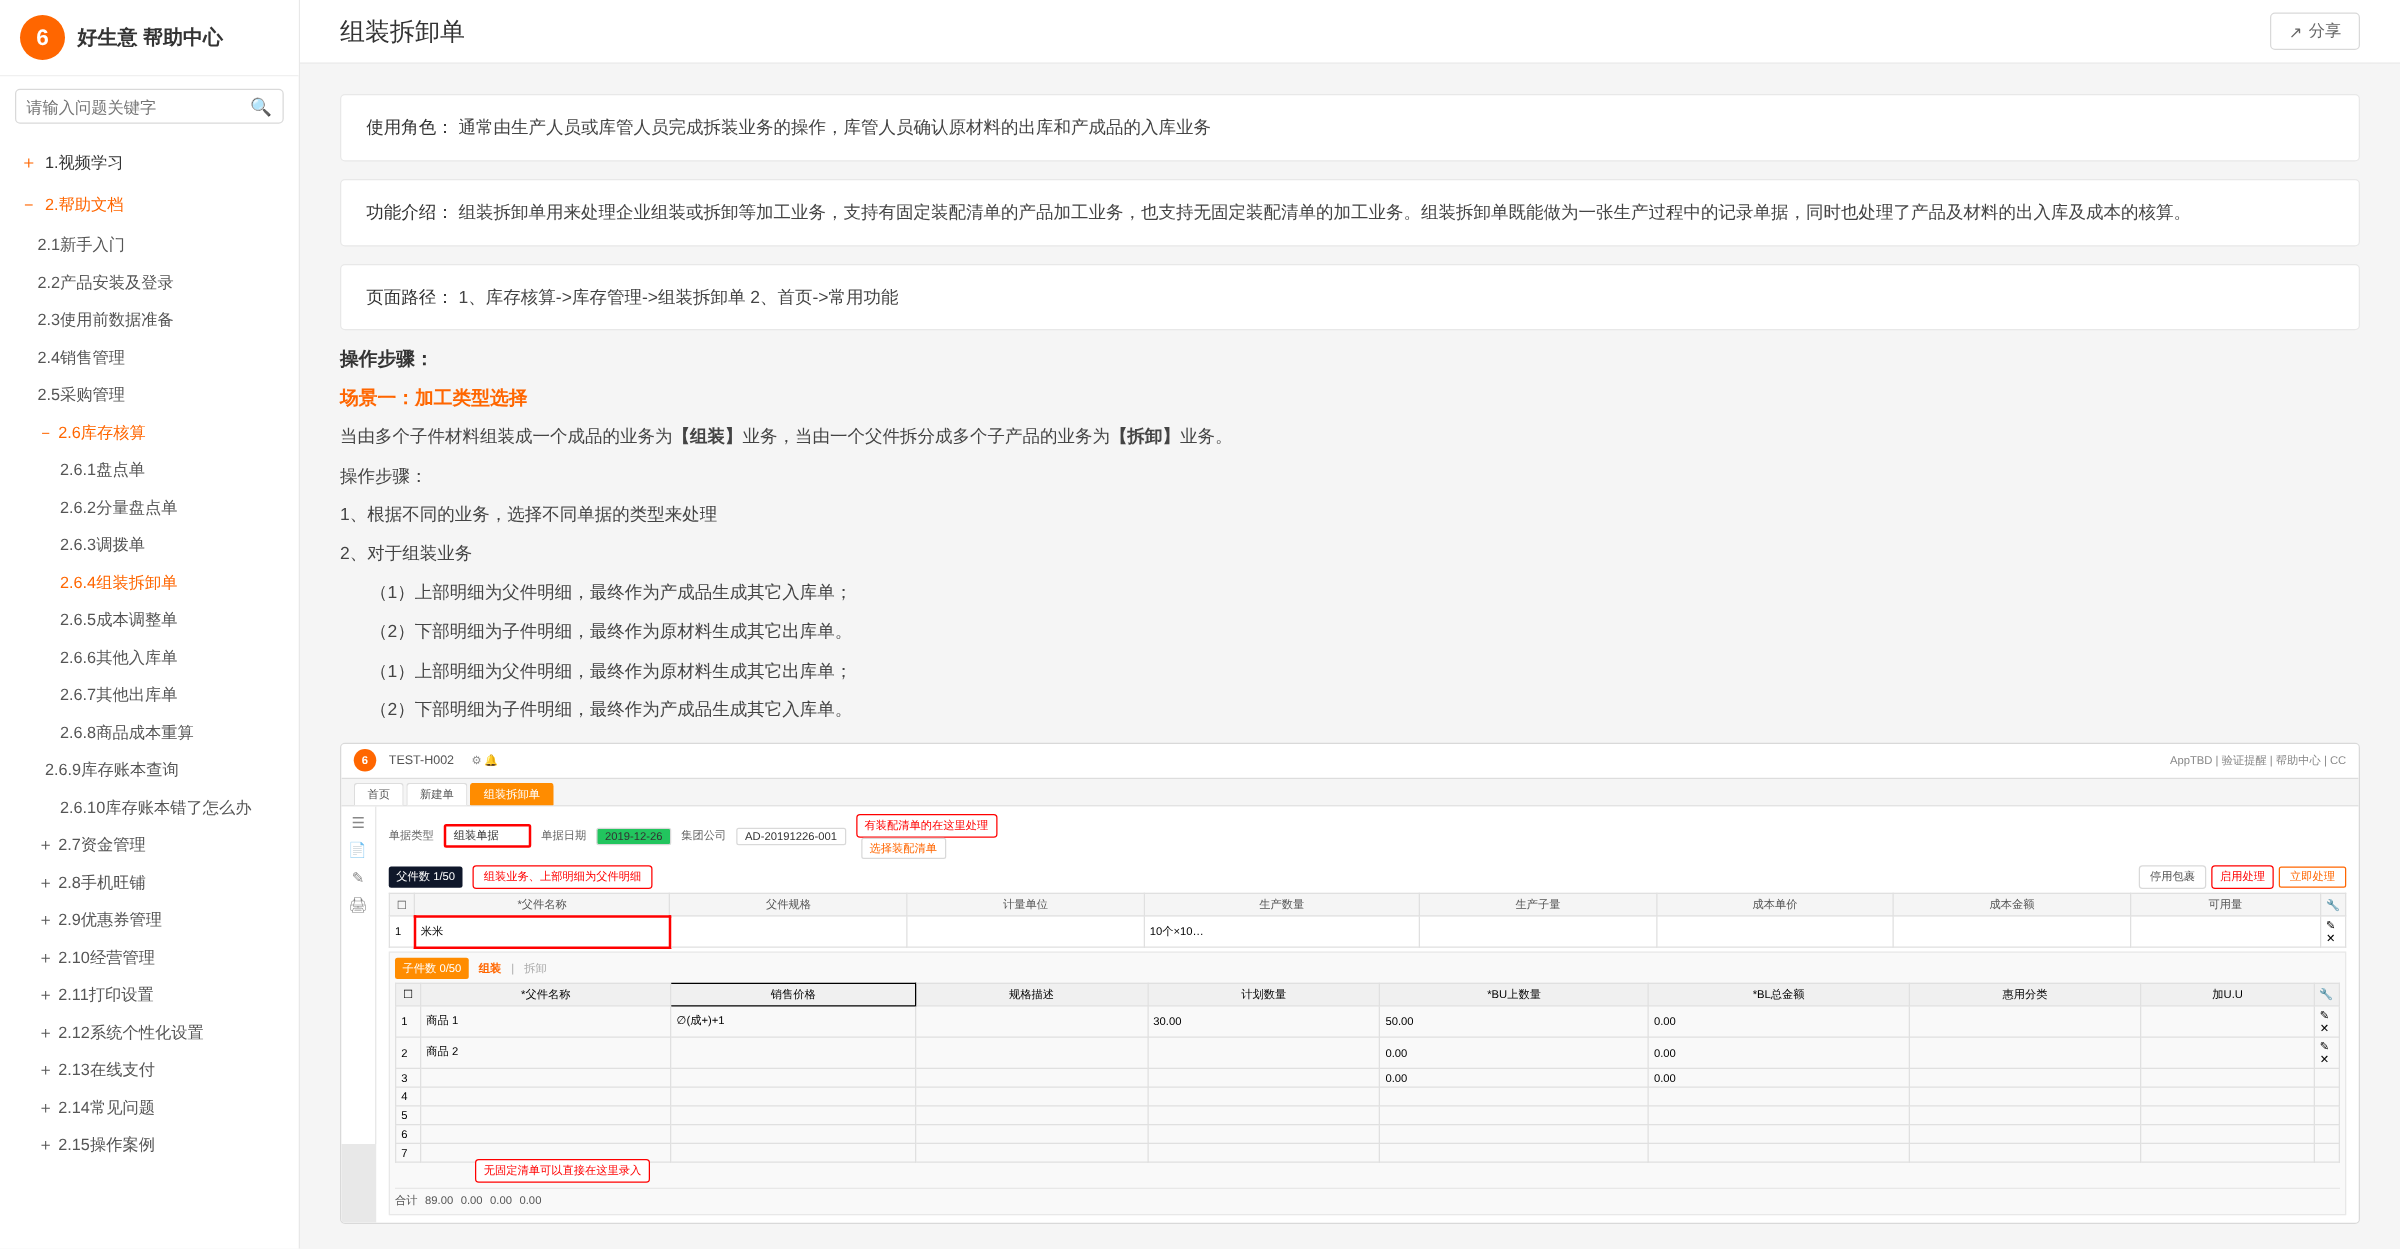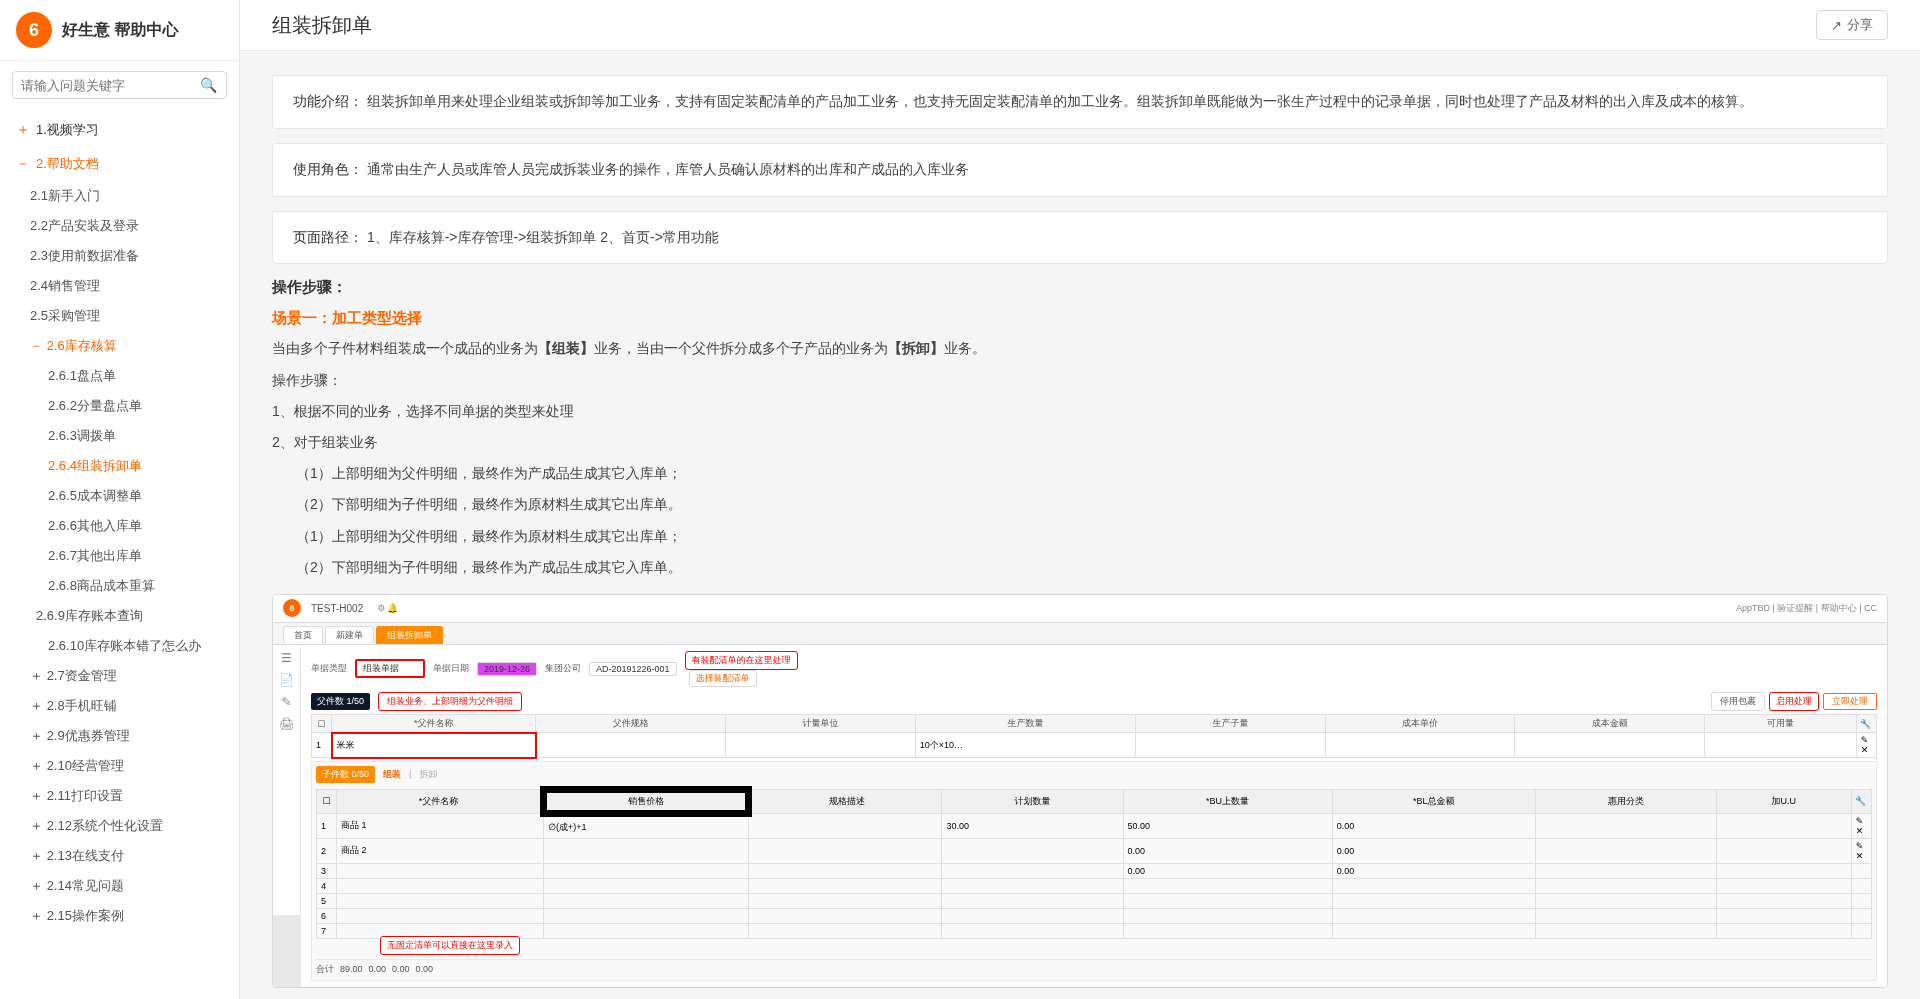--- a/index.html
+++ b/index.html
@@ -271,27 +271,27 @@
     <h1 class="page-title">组装拆卸单</h1>
     <button class="share-btn">
       <span>↗</span>
       <span>分享</span>
     </button>
   </div>
 
   <div id="content">
 
     <div class="info-box">
+      <span class="label">使用角色：</span>
+      <span>通常由生产人员或库管人员完成拆装业务的操作，库管人员确认原材料的出库和产成品的入库业务</span>
+    </div>
+
+    <div class="info-box">
       <span class="label">功能介绍：</span>
       <span>组装拆卸单用来处理企业组装或拆卸等加工业务，支持有固定装配清单的产品加工业务，也支持无固定装配清单的加工业务。组装拆卸单既能做为一张生产过程中的记录单据，同时也处理了产品及材料的出入库及成本的核算。</span>
-    </div>
-
-    <div class="info-box">
-      <span class="label">使用角色：</span>
-      <span>通常由生产人员或库管人员完成拆装业务的操作，库管人员确认原材料的出库和产成品的入库业务</span>
     </div>
 
     <div class="info-box">
       <span class="label">页面路径：</span>
       <span>1、库存核算-&gt;库存管理-&gt;组装拆卸单  2、首页-&gt;常用功能</span>
     </div>
 
     <div class="section-title">操作步骤：</div>
 
     <div class="scene-title">场景一：加工类型选择</div>
@@ -337,21 +337,21 @@
           <div style="font-size:12px;color:#888;">✎</div>
           <div style="font-size:12px;color:#888;">🖨</div>
         </div>
 
         <div style="margin-left:28px;background:#fff;padding:6px 10px;">
 
           <div style="display:flex;align-items:center;gap:8px;margin-bottom:5px;flex-wrap:wrap;">
             <span style="font-size:9px;color:#666;">单据类型</span>
             <div style="border:2px solid #f00;border-radius:2px;padding:1px 6px;font-size:9px;color:#333;background:#fff;min-width:70px;">组装单据</div>
             <span style="font-size:9px;color:#666;">单据日期</span>
-            <div style="border:1px solid #d9d9d9;border-radius:2px;padding:1px 6px;font-size:9px;color:#333;background:#d946ef;">2019-12-26</div>
+            <div style="border:1px solid #d9d9d9;border-radius:2px;padding:1px 6px;font-size:9px;color:#333;background:#22c55e;">2019-12-26</div>
             <span style="font-size:9px;color:#666;">集团公司</span>
             <div style="border:1px solid #d9d9d9;border-radius:2px;padding:1px 6px;font-size:9px;color:#333;background:#fff;">AD-20191226-001</div>
 
             <div style="position:relative;display:inline-block;">
               <div style="border:1px solid #f00;border-radius:3px;padding:2px 6px;font-size:9px;color:#f00;background:#fff;white-space:nowrap;">有装配清单的在这里处理</div>
               <div style="border:1px solid #d9d9d9;border-radius:2px;padding:1px 6px;font-size:9px;color:#f60;background:#fff;margin-left:4px;display:inline-block;">选择装配清单</div>
             </div>
           </div>
 
           <div style="margin-bottom:2px;">
@@ -406,21 +406,21 @@
               <span style="font-size:9px;color:#aaa;">|</span>
               <span style="font-size:9px;color:#aaa;">拆卸</span>
             </div>
 
             <div style="position:relative;">
               <table style="width:100%;border-collapse:collapse;font-size:9px;">
                 <thead>
                   <tr style="background:#f0f0f0;">
                     <th style="border:1px solid #e0e0e0;padding:2px 4px;font-weight:normal;width:20px;">☐</th>
                     <th style="border:1px solid #e0e0e0;padding:2px 4px;font-weight:normal;">*父件名称</th>
-                    <th style="border:7px solid #000000;padding:2px 4px;font-weight:normal;margin-top:24px;">销售价格</th>
+                    <th style="border:1px solid #000000;padding:2px 4px;font-weight:normal;margin-top:24px;">销售价格</th>
                     <th style="border:1px solid #e0e0e0;padding:2px 4px;font-weight:normal;">规格描述</th>
                     <th style="border:1px solid #e0e0e0;padding:2px 4px;font-weight:normal;">计划数量</th>
                     <th style="border:1px solid #e0e0e0;padding:2px 4px;font-weight:normal;">*BU上数量</th>
                     <th style="border:1px solid #e0e0e0;padding:2px 4px;font-weight:normal;">*BL总金额</th>
                     <th style="border:1px solid #e0e0e0;padding:2px 4px;font-weight:normal;">惠用分类</th>
                     <th style="border:1px solid #e0e0e0;padding:2px 4px;font-weight:normal;">加U.U</th>
                     <th style="border:1px solid #e0e0e0;padding:2px 4px;font-weight:normal;width:20px;">🔧</th>
                   </tr>
                 </thead>
                 <tbody>

